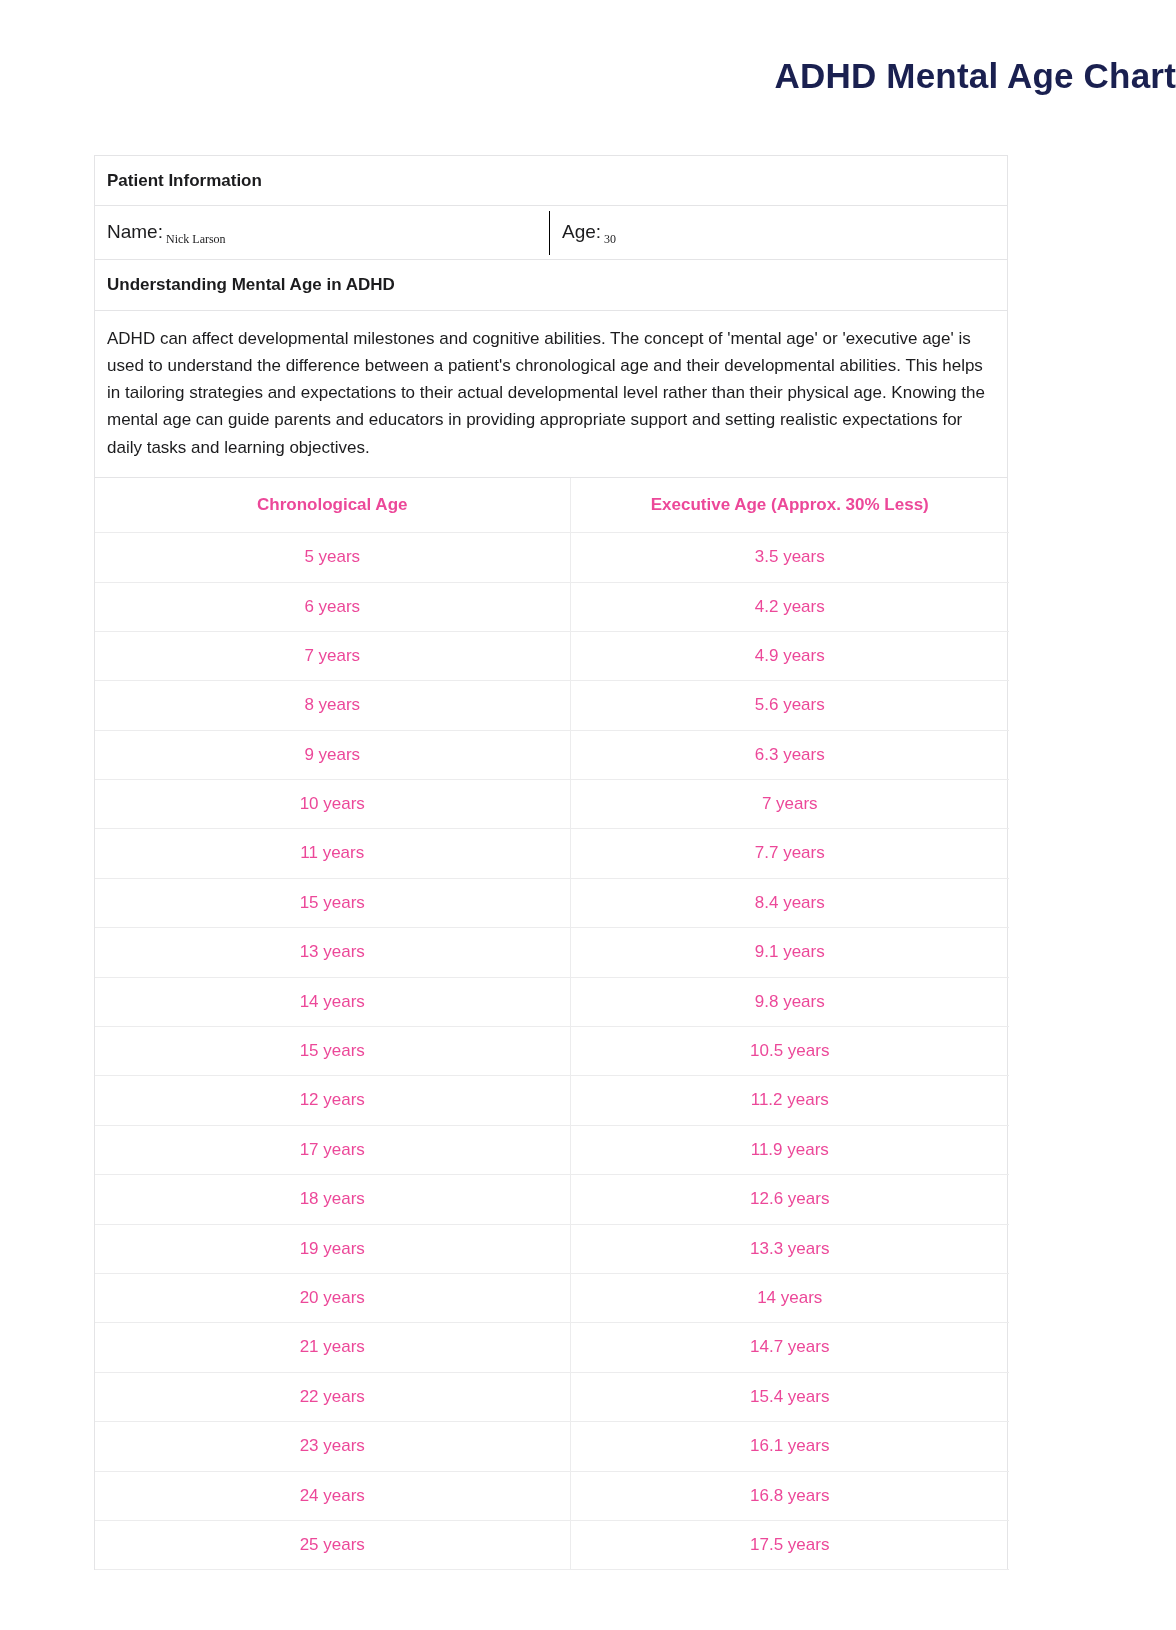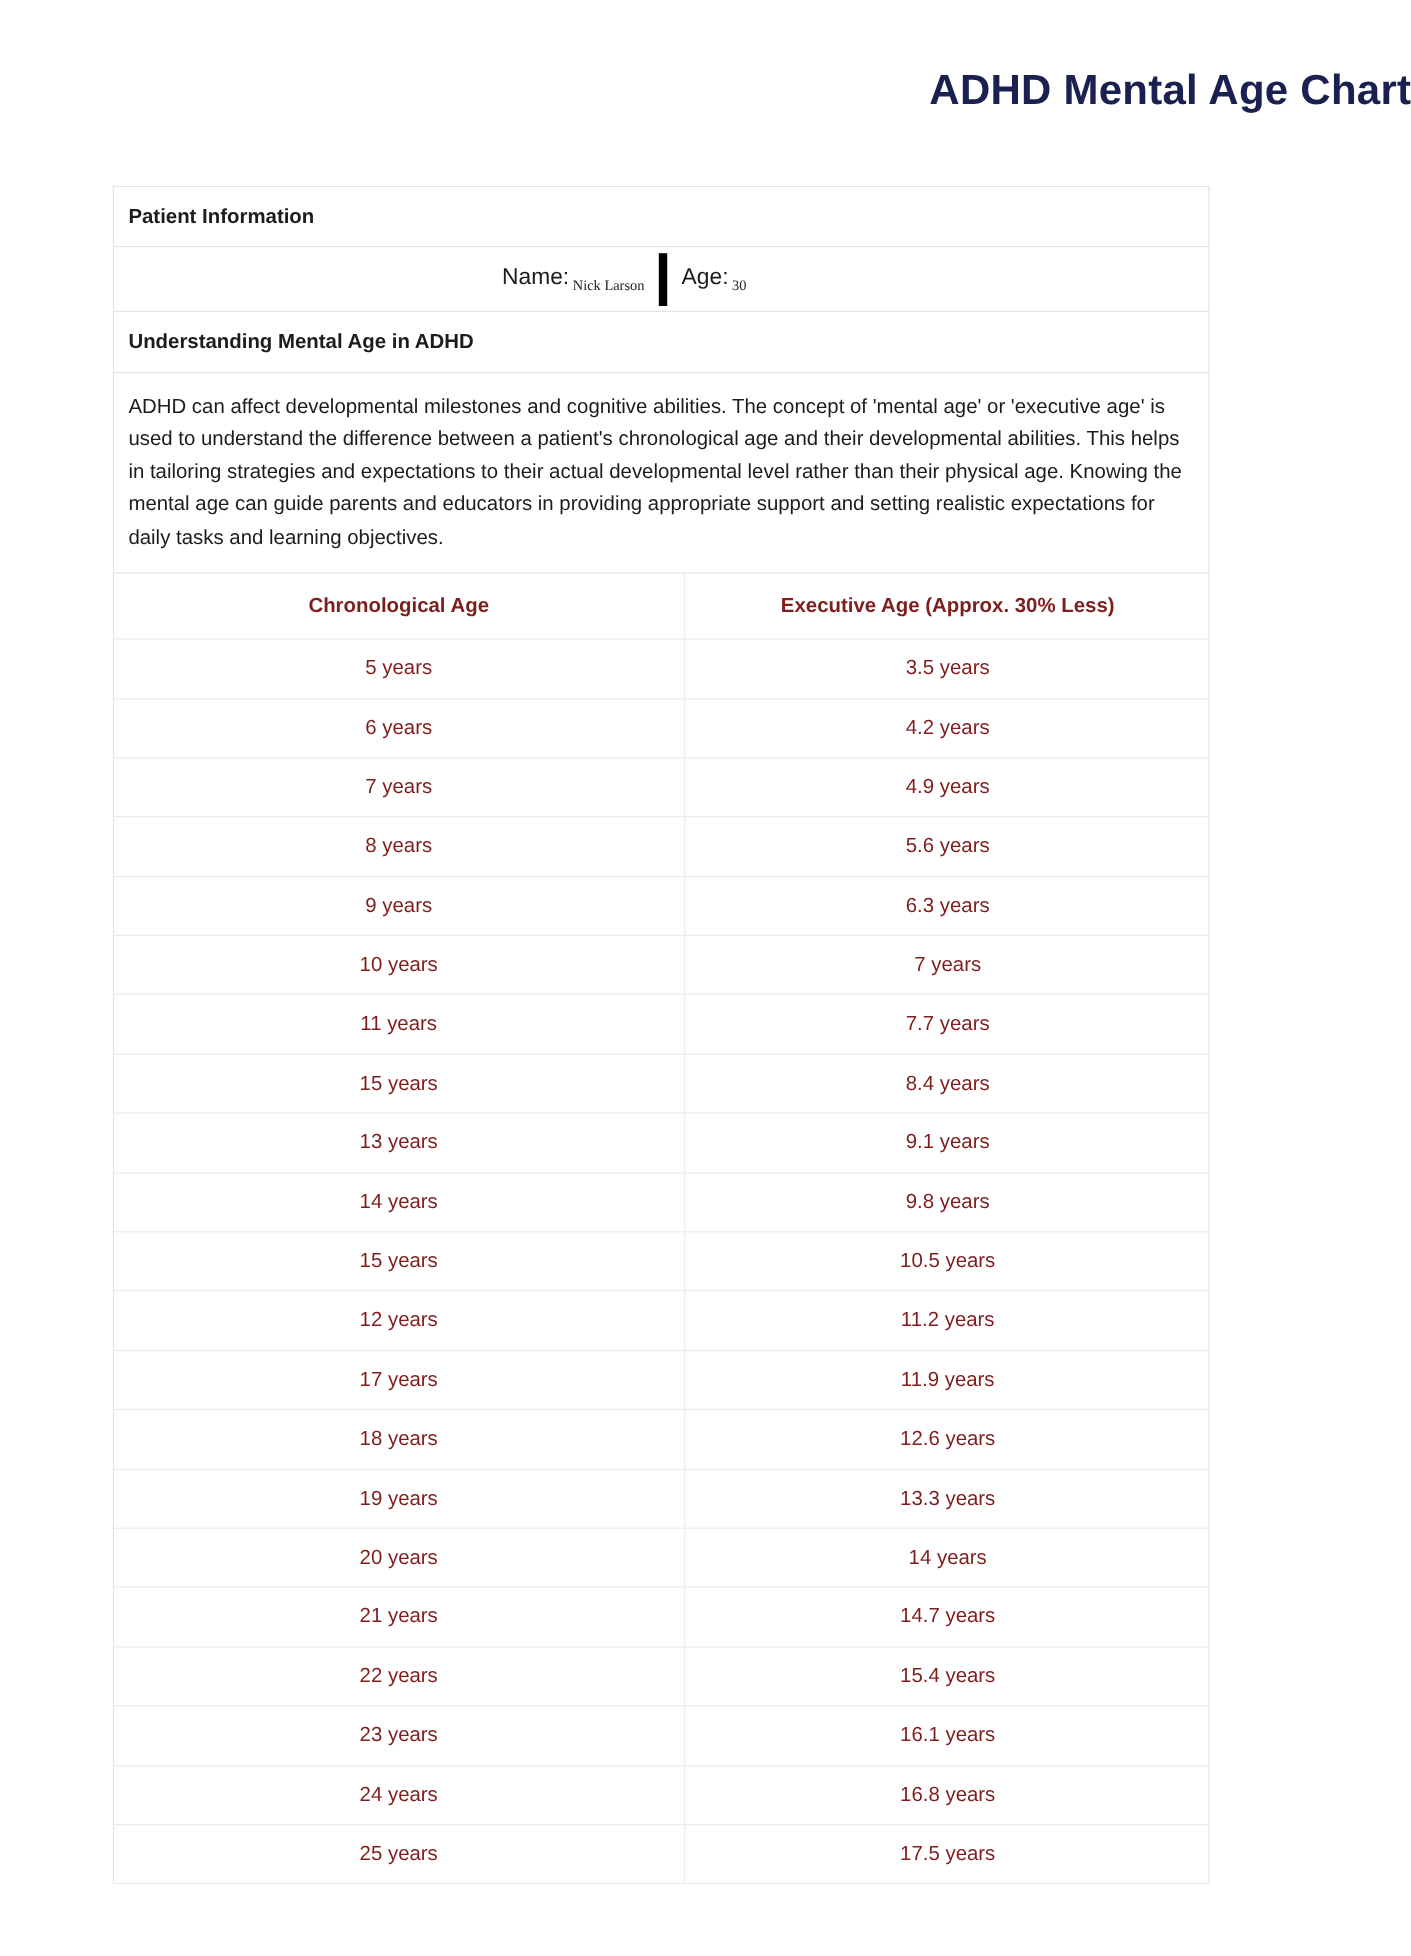--- a/index.html
+++ b/index.html
@@ -58,22 +58,22 @@
     border-bottom: 1px solid #e4e4e6;
     min-height: 54px;
     align-items: center;
   }
   .idcell {
     padding: 10px 12px 12px 12px;
     display: flex;
     align-items: baseline;
     line-height: 1.15;
   }
-  .idcell.name { width: 455px; justify-content: flex-end; }
-  .idcell.age  { width: 459px; border-left: 7px solid #000000; }
+  .idcell.name { width: 455px; }
+  .idcell.age  { width: 459px; border-left: 1px solid #000000; }
 
   .field-label {
     font-size: 19px;
     color: #1c1c1e;
     font-weight: normal;
     white-space: nowrap;
   }
   .field-value {
     font-size: 12px;
     color: #1c1c1e;
@@ -97,21 +97,21 @@
   
   .age-table {
     width: 100%;
     border-collapse: collapse;
     table-layout: fixed;
   }
   .age-table th,
   .age-table td {
     text-align: center;
     font-size: 17px;
-    color: #7f1d1d;
+    color: #ec4899;
     border-bottom: 1px solid #ececed;
     padding: 14px 6px;
     line-height: 1.2;
     height: 48px;
   }
   .age-table th {
     font-weight: bold;
     padding: 17px 6px 17px 6px;
   }
   .age-table th:first-child,

